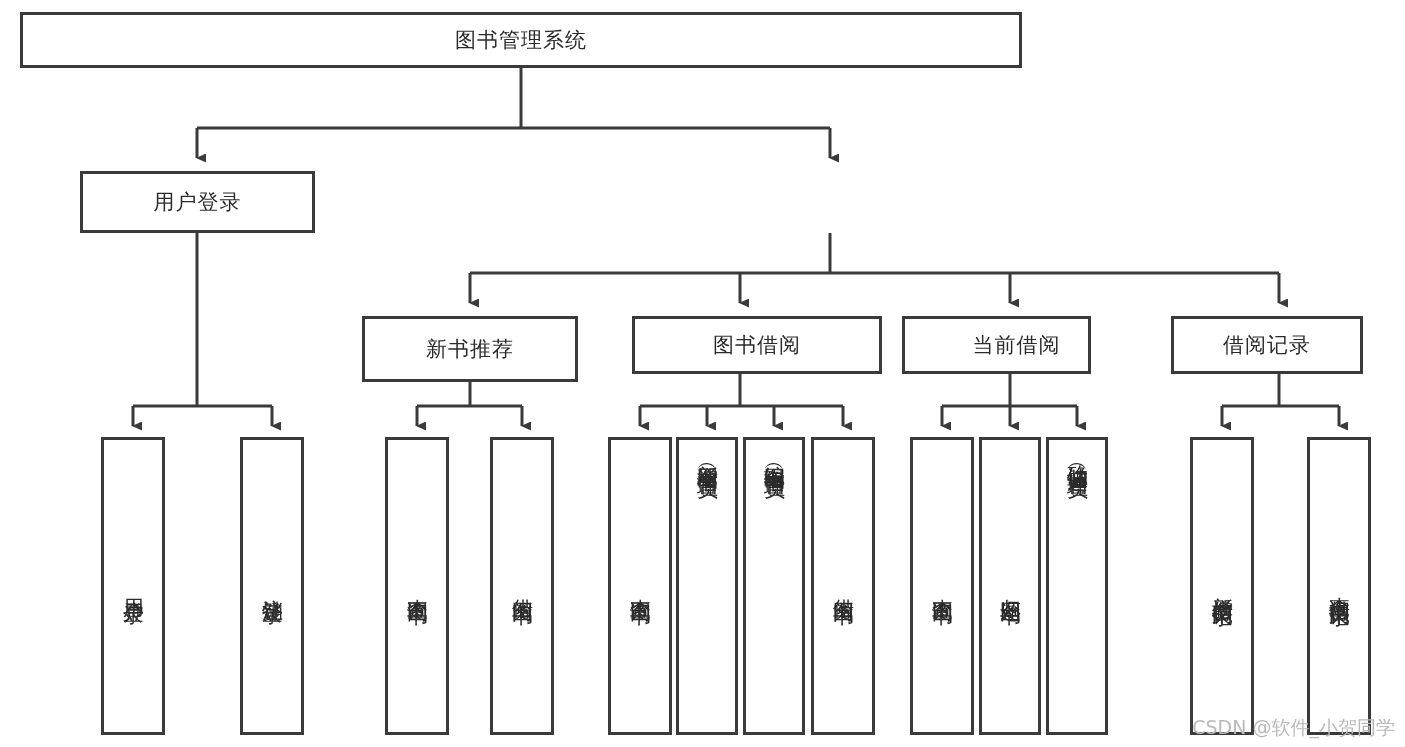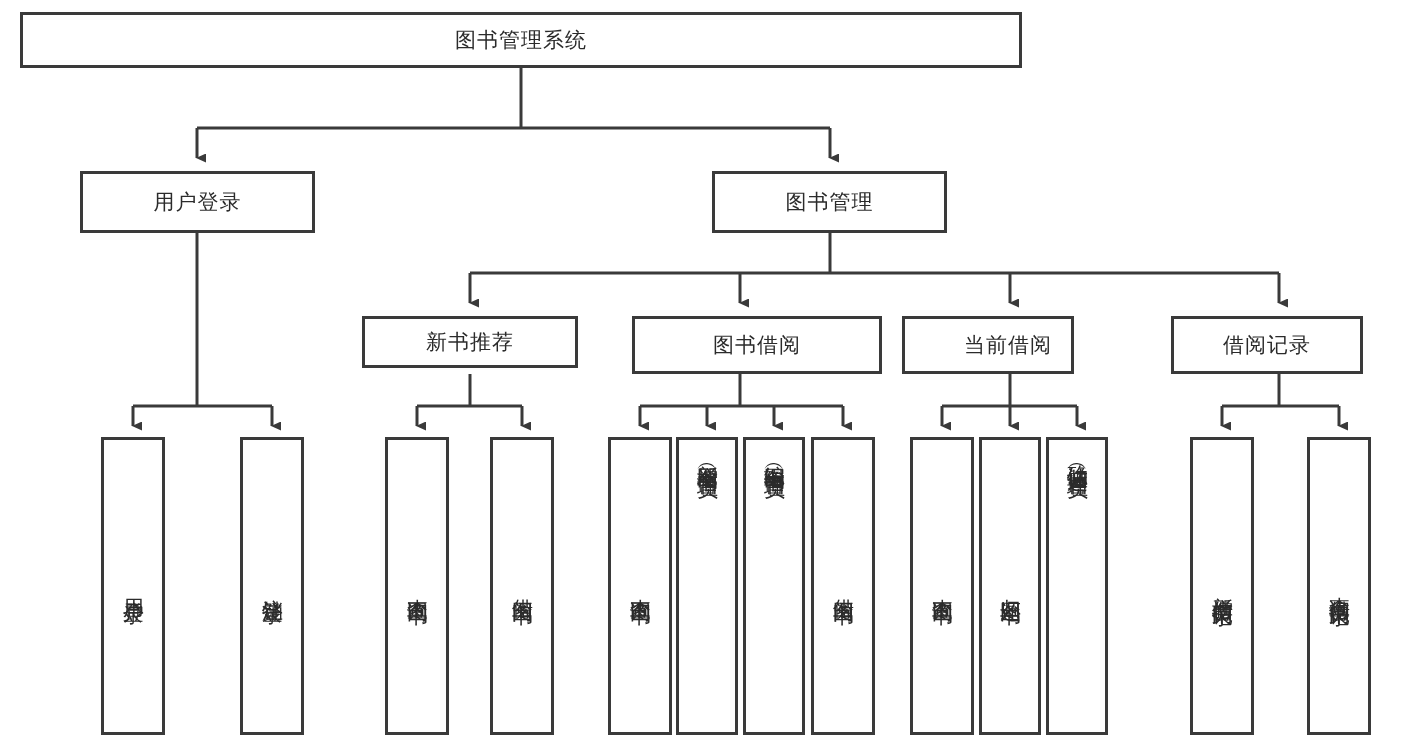--- a/index.html
+++ b/index.html
@@ -124,31 +124,28 @@
     </g>
   </svg>
 
   <div class="node" style="left:20px; top:12px; width:1002px; height:56px;">
     <span class="node-label">图书管理系统</span>
   </div>
 
   <div class="node" style="left:80px; top:171px; width:235px; height:62px;">
     <span class="node-label">用户登录</span>
   </div>
-  <div class="node" style="left:712px; top:171px; width:235px; height:62px;">
-    <span class="node-label">图书管理</span>
-  </div>
 
-  <div class="node" style="left:362px; top:316px; width:216px; height:52px;">
+  <div class="node" style="left:362px; top:316px; width:216px; height:66px;">
     <span class="node-label">新书推荐</span>
   </div>
   <div class="node" style="left:632px; top:316px; width:250px; height:58px;">
     <span class="node-label">图书借阅</span>
   </div>
-  <div class="node" style="left:902px; top:316px; width:172px; height:58px;padding-left:40px;">
+  <div class="node" style="left:902px; top:316px; width:189px; height:58px;padding-left:40px;">
     <span class="node-label">当前借阅</span>
   </div>
   <div class="node" style="left:1171px; top:316px; width:192px; height:58px;">
     <span class="node-label">借阅记录</span>
   </div>
 
   <div class="node leaf centered" style="left:101px; top:437px; width:64px; height:298px;">
     <span class="node-label">用户登录</span>
   </div>
   <div class="node leaf centered" style="left:240px; top:437px; width:64px; height:298px;">
@@ -185,14 +182,15 @@
     <span class="node-label">确认归还（管理员）</span>
   </div>
 
   <div class="node leaf centered" style="left:1190px; top:437px; width:64px; height:298px;">
     <span class="node-label">新增借阅记录</span>
   </div>
   <div class="node leaf centered" style="left:1307px; top:437px; width:64px; height:298px;">
     <span class="node-label">查询借阅记录</span>
   </div>
 
+  <div id="watermark">CSDN @软件_小贺同学</div>
 
 </div>
 
 </body></html>

